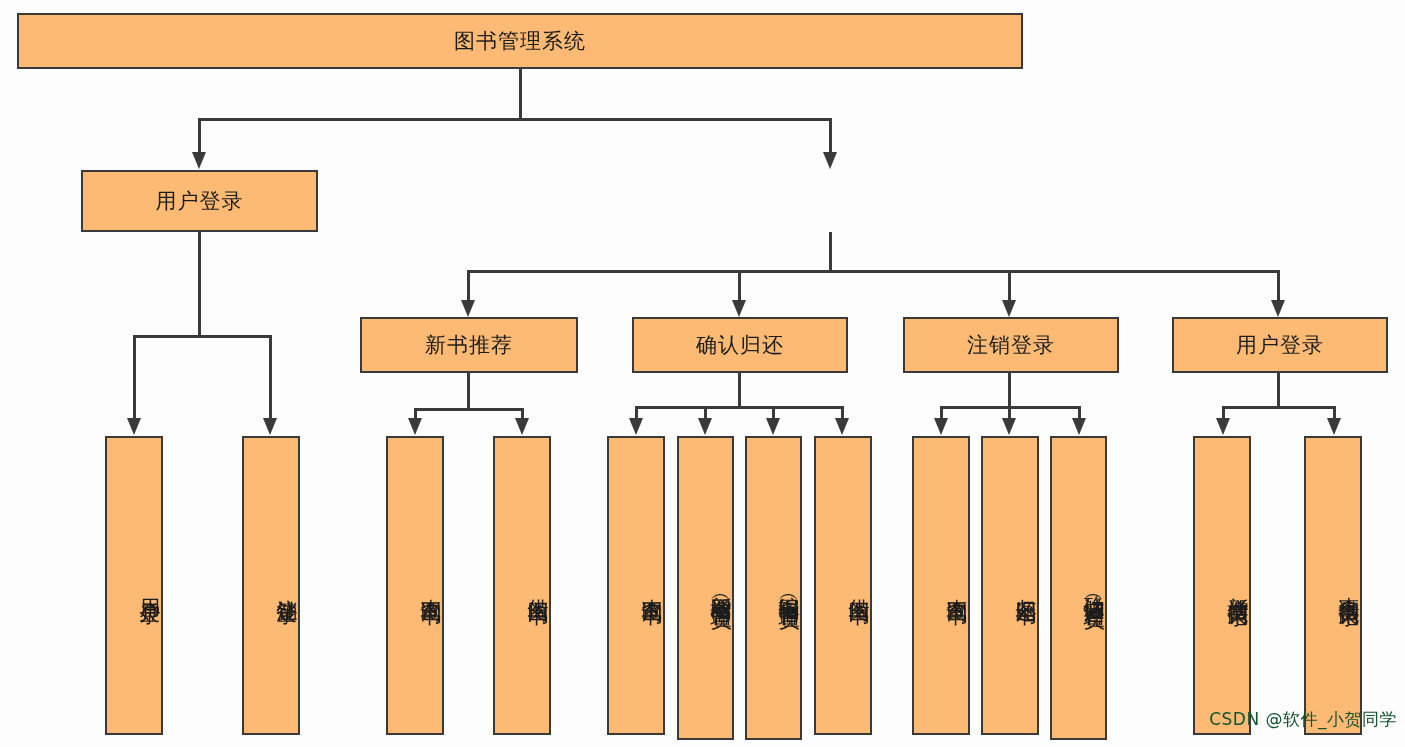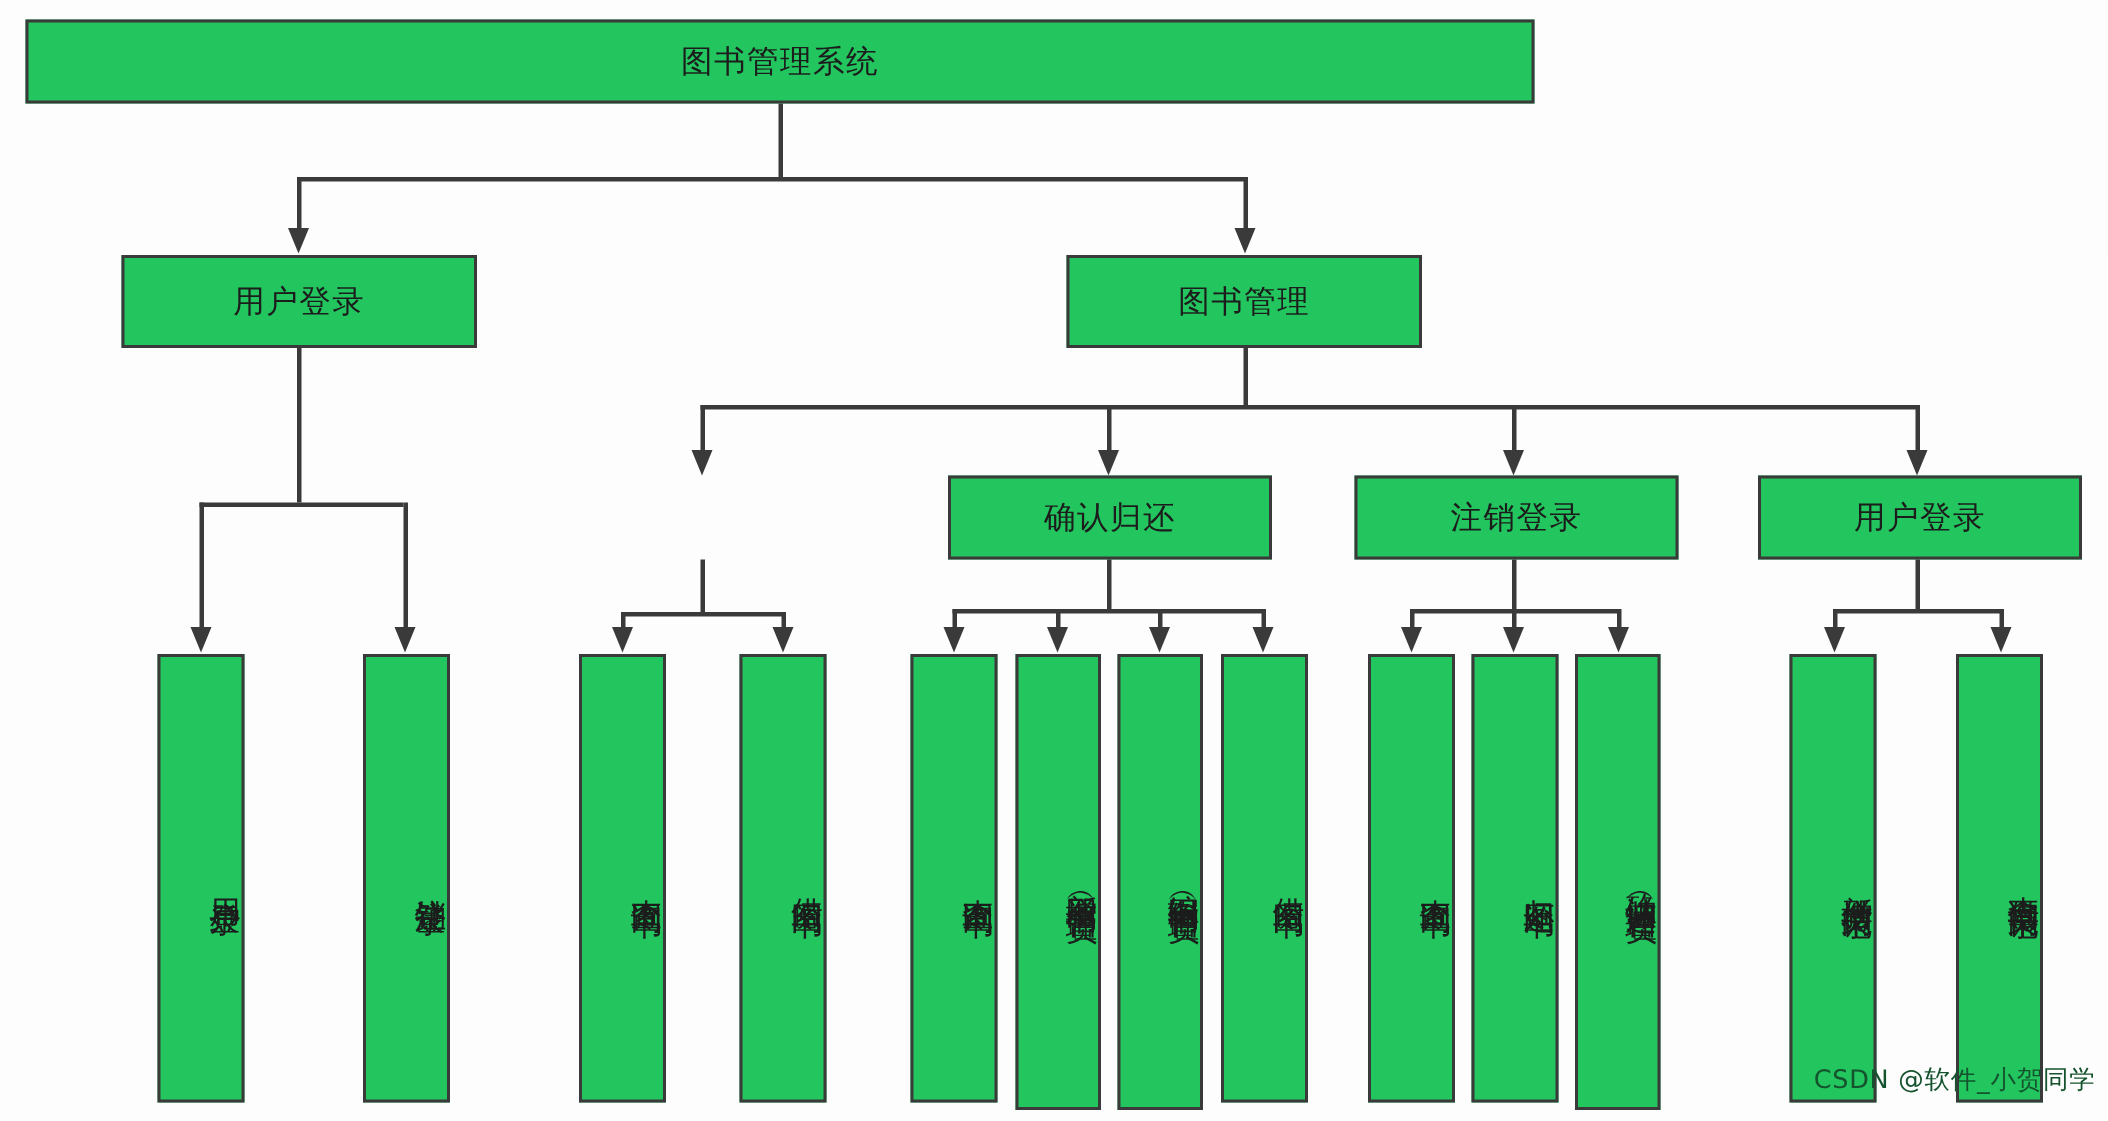--- a/index.html
+++ b/index.html
@@ -12,21 +12,21 @@
     width: 1405px;
     height: 747px;
     background: #fdfdfd;
     font-family: "DejaVu Sans", "Liberation Sans", sans-serif;
     overflow: hidden;
   }
   .node {
     position: absolute;
     box-sizing: border-box;
     border: 2.5px solid #3a3a3a;
-    background: #22c55e;
+    background: #fdba74;
     display: flex;
     align-items: center;
     justify-content: center;
     color: #1c1c1c;
   }
   .node.horiz {
     font-size: 21px;
     letter-spacing: 1px;
   }
   .node.vert {
@@ -89,42 +89,42 @@
   <div class="conn vline" style="left:198px; top:118px; width:2.5px; height:36px;"></div>
   <div class="arrow" style="left:192px; top:152px;"></div>
 
   <div class="conn vline" style="left:829px; top:118px; width:2.5px; height:36px;"></div>
   <div class="arrow" style="left:823px; top:152px;"></div>
 
   <div class="node horiz" style="left:81px; top:170px; width:237px; height:62px;">
     <span class="node-label">用户登录</span>
   </div>
 
-  <div class="node horiz" style="left:711px; top:170px; width:237px; height:62px;">
-    <span class="node-label">图书管理</span>
-  </div>
 
   <div class="conn vline" style="left:198px; top:232px; width:2.5px; height:103px;"></div>
   <div class="conn hline" style="left:133px; top:335px; width:136px; height:2.5px;"></div>
   <div class="conn vline" style="left:133px; top:335px; width:2.5px; height:85px;"></div>
   <div class="arrow" style="left:127px; top:418px;"></div>
   <div class="conn vline" style="left:269px; top:335px; width:2.5px; height:85px;"></div>
   <div class="arrow" style="left:263px; top:418px;"></div>
 
   <div class="conn vline" style="left:829px; top:232px; width:2.5px; height:38px;"></div>
   <div class="conn hline" style="left:467px; top:270px; width:812px; height:2.5px;"></div>
   <div class="conn vline" style="left:467px; top:270px; width:2.5px; height:32px;"></div>
   <div class="arrow" style="left:461px; top:300px;"></div>
   <div class="conn vline" style="left:738px; top:270px; width:2.5px; height:32px;"></div>
   <div class="arrow" style="left:732px; top:300px;"></div>
   <div class="conn vline" style="left:1008px; top:270px; width:2.5px; height:32px;"></div>
   <div class="arrow" style="left:1002px; top:300px;"></div>
   <div class="conn vline" style="left:1277px; top:270px; width:2.5px; height:32px;"></div>
   <div class="arrow" style="left:1271px; top:300px;"></div>
 
+  <div class="node horiz" style="left:360px; top:317px; width:218px; height:56px;">
+    <span class="node-label">新书推荐</span>
+  </div>
   <div class="node horiz" style="left:632px; top:317px; width:216px; height:56px;">
     <span class="node-label">确认归还</span>
   </div>
   <div class="node horiz" style="left:903px; top:317px; width:216px; height:56px;">
     <span class="node-label">注销登录</span>
   </div>
   <div class="node horiz" style="left:1172px; top:317px; width:216px; height:56px;">
     <span class="node-label">用户登录</span>
   </div>
 

